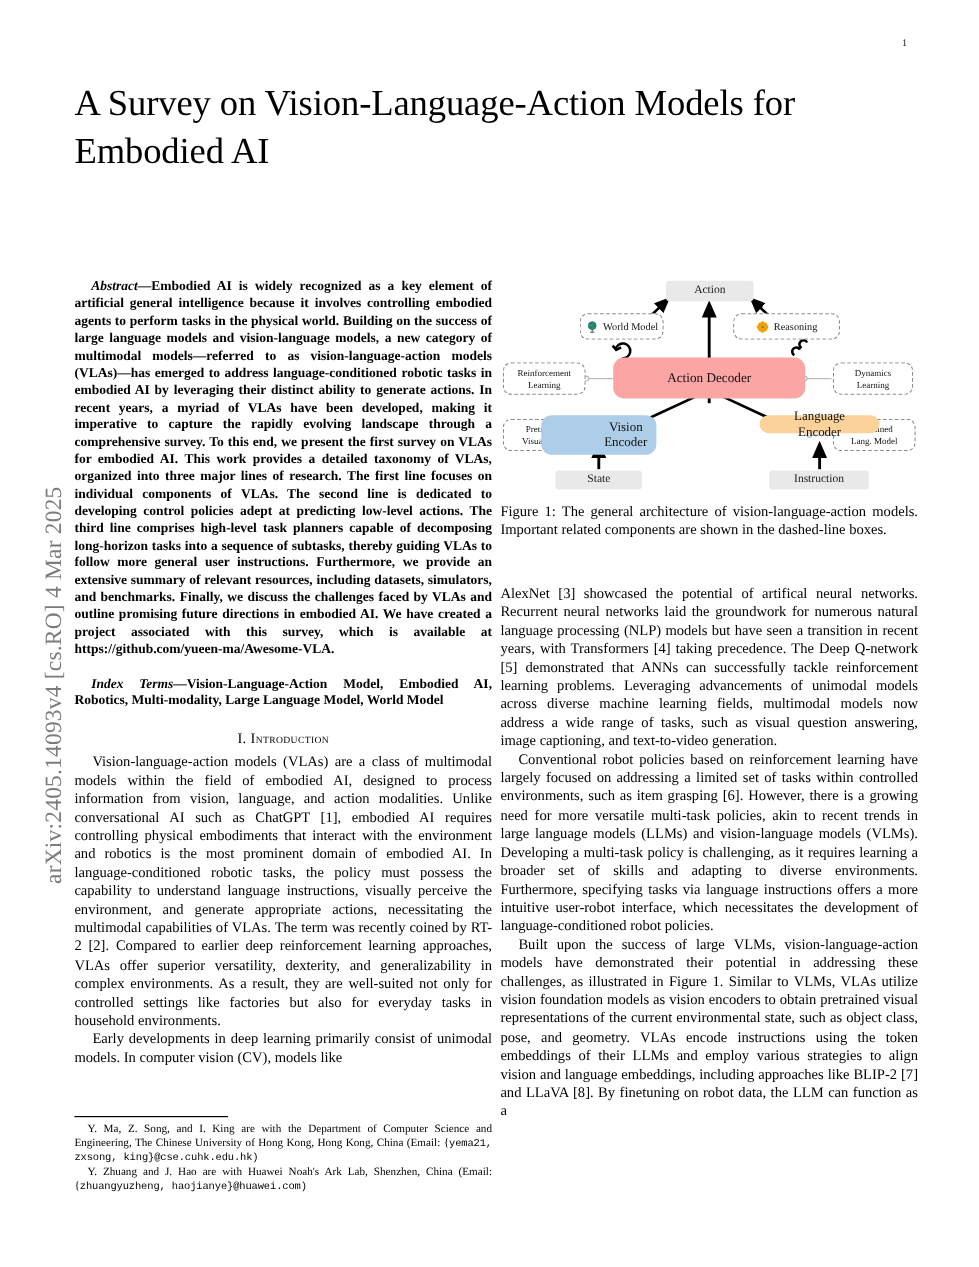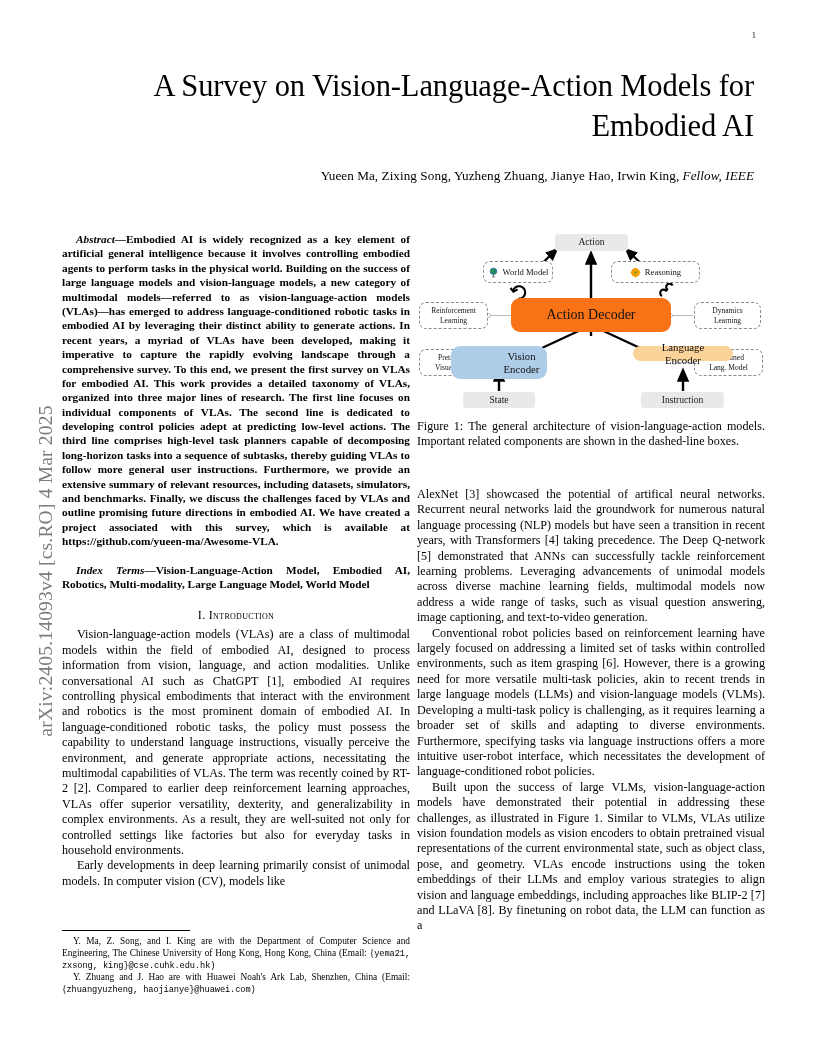--- a/index.html
+++ b/index.html
@@ -46,21 +46,21 @@
     font-size: 8.5px;
     color: #222;
   }
 
   
   .title-block {
     position: absolute;
     left: 62px;
     top: 66px;
     width: 692px;
-    text-align: right;
+    text-align: left;
   }
   .paper-title {
     font-size: 30.5px;
     line-height: 1.32;
     font-weight: normal;
     margin: 0;
     letter-spacing: -0.1px;
   }
   .authors {
     margin-top: 21px;
@@ -173,23 +173,23 @@
   .solid-box {
     border-radius: 7px;
   }
   .gray-box {
     background: #e9e9e9;
     border-radius: 3px;
     font-size: 9.6px;
     color: #1a1a1a;
   }
   .green-box {
-    background: #f97316;
+    background: #fca5a5;
     border-radius: 9px;
-    font-size: 14px;
+    font-size: 11px;
     color: #111;
   }
   .blue-box {
     background: #aecde8;
     border-radius: 9px;
     font-size: 10.8px;
     color: #111;
     padding-left: 45px;
   }
   .orange-box {
@@ -249,24 +249,20 @@
 <body>
 
 <div class="page">
 
   <div class="arxiv-stamp">arXiv:2405.14093v4  [cs.RO]  4 Mar 2025</div>
 
   <div class="page-number">1</div>
 
   <div class="title-block">
     <h1 class="paper-title">A Survey on Vision-Language-Action Models for Embodied AI</h1>
-    <div class="authors">
-      <span>Yueen Ma, Zixing Song, Yuzheng Zhuang, Jianye Hao, Irwin King,</span>
-      <span class="fellow">Fellow, IEEE</span>
-    </div>
   </div>
 
   <div class="col col-left">
     <p class="abstract-body"><span class="lead">Abstract</span><span>—Embodied AI is widely recognized as a key element of artificial general intelligence because it involves controlling embodied agents to perform tasks in the physical world. Building on the success of large language models and vision-language models, a new category of multimodal models—referred to as vision-language-action models (VLAs)—has emerged to address language-conditioned robotic tasks in embodied AI by leveraging their distinct ability to generate actions. In recent years, a myriad of VLAs have been developed, making it imperative to capture the rapidly evolving landscape through a comprehensive survey. To this end, we present the first survey on VLAs for embodied AI. This work provides a detailed taxonomy of VLAs, organized into three major lines of research. The first line focuses on individual components of VLAs. The second line is dedicated to developing control policies adept at predicting low-level actions. The third line comprises high-level task planners capable of decomposing long-horizon tasks into a sequence of subtasks, thereby guiding VLAs to follow more general user instructions. Furthermore, we provide an extensive summary of relevant resources, including datasets, simulators, and benchmarks. Finally, we discuss the challenges faced by VLAs and outline promising future directions in embodied AI. We have created a project associated with this survey, which is available at https://github.com/yueen-ma/Awesome-VLA.</span></p>
 
     <p class="index-terms"><span class="lead">Index Terms</span><span>—Vision-Language-Action Model, Embodied AI, Robotics, Multi-modality, Large Language Model, World Model</span></p>
 
     <div class="section-heading">I.  Introduction</div>
 
     <p>Vision-language-action models (VLAs) are a class of multimodal models within the field of embodied AI, designed to process information from vision, language, and action modalities. Unlike conversational AI such as ChatGPT [1], embodied AI requires controlling physical embodiments that interact with the environment and robotics is the most prominent domain of embodied AI. In language-conditioned robotic tasks, the policy must possess the capability to understand language instructions, visually perceive the environment, and generate appropriate actions, necessitating the multimodal capabilities of VLAs. The term was recently coined by RT-2 [2]. Compared to earlier deep reinforcement learning approaches, VLAs offer superior versatility, dexterity, and generalizability in complex environments. As a result, they are well-suited not only for controlled settings like factories but also for everyday tasks in household environments.</p>

